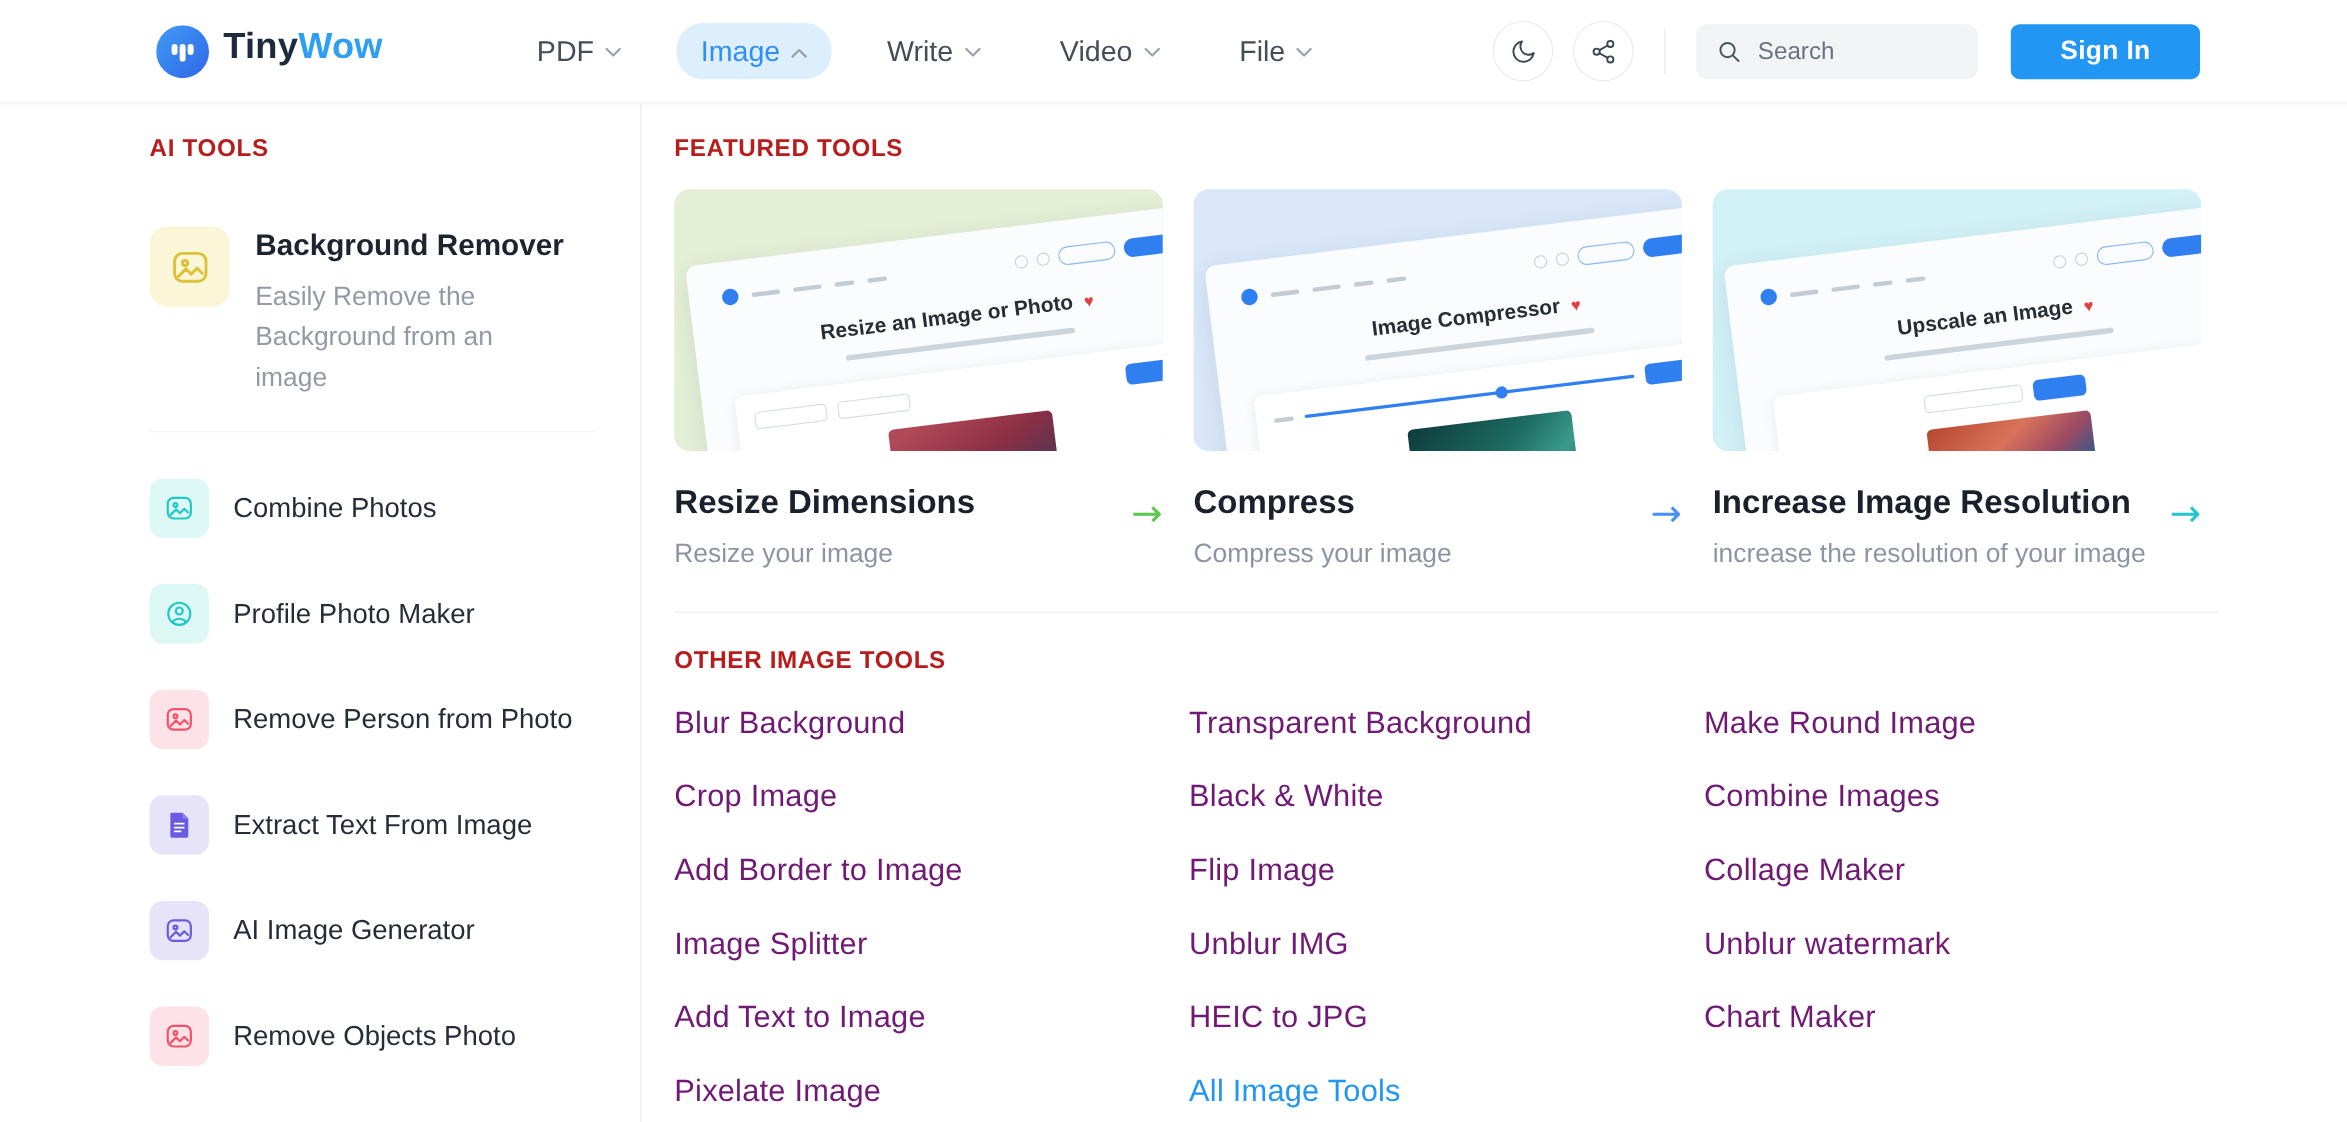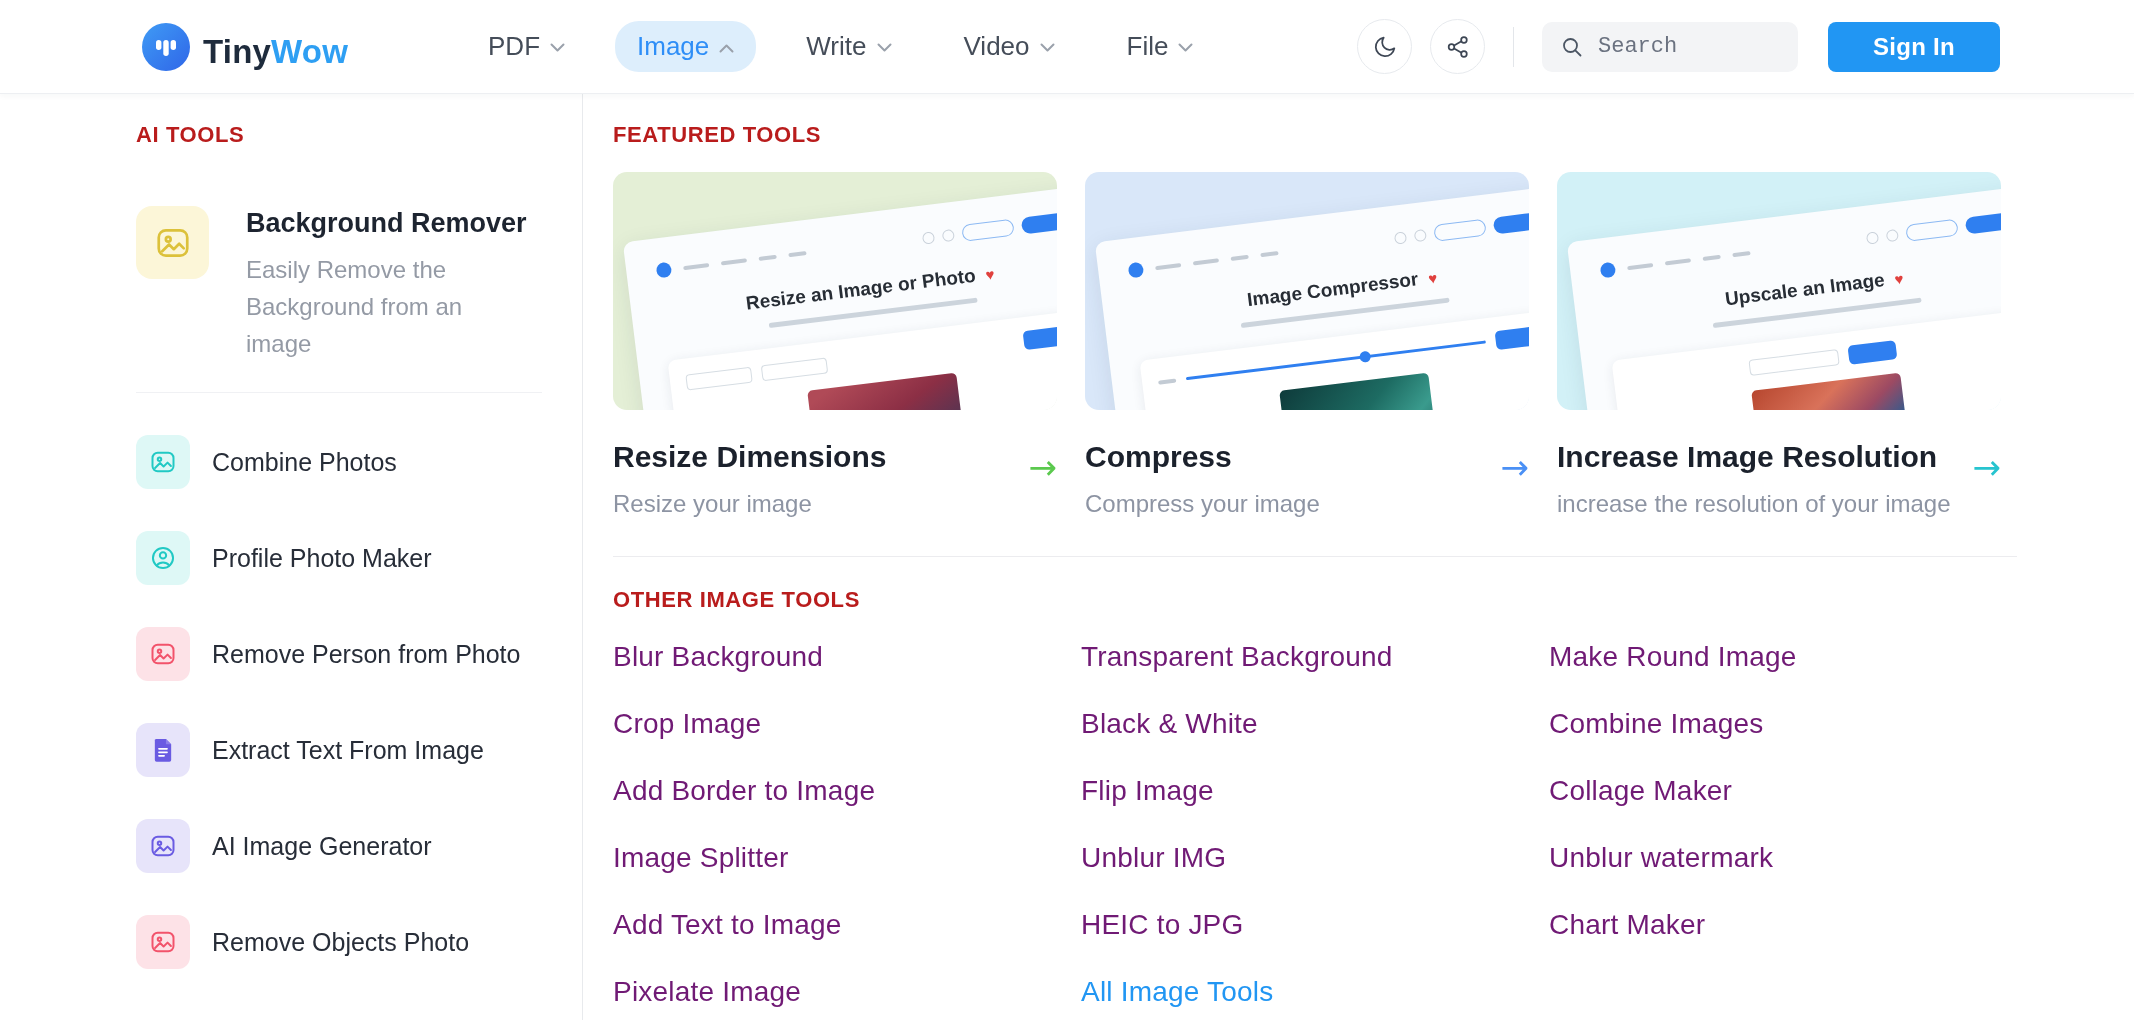--- a/index.html
+++ b/index.html
@@ -4,54 +4,54 @@
 <style>
   * { margin:0; padding:0; box-sizing:border-box; }
   html,body { width:2134px; height:1020px; overflow:hidden; background:#fff;
     font-family:"Liberation Sans","DejaVu Sans",sans-serif; }
   .app { width:2134px; height:1020px; display:flex; flex-direction:column; }
 
   
   .header { height:94px; flex:0 0 94px; display:flex; align-items:center;
     padding:0 134px 0 142px; border-bottom:1px solid #edeff2;
     box-shadow:0 2px 6px rgba(30,40,60,.04); position:relative; z-index:5; background:#fff; }
-  .brand { display:flex; align-items:flex-end; gap:13px; cursor:pointer; }
+  .brand { display:flex; align-items:flex-start; gap:13px; cursor:pointer; }
   .brand-logo { width:48px; height:48px; }
   .brand-text { font-size:33px; font-weight:800; color:#1e2b3c; letter-spacing:.2px; }
   .brand-text .wow { color:#2e9ff3; }
 
   .nav { display:flex; align-items:center; gap:28px; margin-left:118px; }
   .nav-item { display:flex; align-items:center; gap:10px; font-size:26px; color:#454d59;
     cursor:pointer; padding:10px 22px; border-radius:24px; }
   .nav-item svg { margin-top:3px; }
   .nav-item.active { background:#ddeefc; color:#2e8ef7; }
 
   .header-right { margin-left:auto; display:flex; align-items:center; gap:18px; }
   .icon-circle { width:55px; height:55px; border-radius:50%; border:1px solid #e7eaee;
     background:#fff; display:flex; align-items:center; justify-content:center; cursor:pointer; }
   .v-divider { width:1px; height:40px; background:#e3e6ea; margin:0 10px; }
   .search-box { width:256px; height:50px; background:#f3f4f6; border-radius:10px;
     display:flex; align-items:center; gap:14px; padding:0 18px; }
   .search-box input { border:0; outline:0; background:transparent; font-size:22px;
-    color:#374151; width:160px; font-family:Liberation Mono, monospace; }
+    color:#374151; width:160px; font-family:Liberation Sans, sans-serif; }
   .search-box input::placeholder { color:#6b7280; }
   .signin-btn { width:172px; height:50px; margin-left:12px; background:#2196f3; color:#fff;
     border:0; border-radius:8px; font-size:24px; font-weight:700; font-family:inherit;
     cursor:pointer; letter-spacing:.3px; }
 
   
   .content { flex:1; display:flex; min-height:0; }
   .sidebar { width:583px; flex:0 0 583px; border-right:1px solid #e8eaed;
     padding:28px 40px 0 136px; }
   .main { flex:1; padding:28px 133px 0 30px; }
 
   .section-label { font-size:22px; font-weight:700; color:#b91c1c; letter-spacing:.6px; }
 
   
-  .featured-item { display:flex; gap:37px; margin-top:58px; cursor:pointer; }
+  .featured-item { display:flex; gap:23px; margin-top:58px; cursor:pointer; }
   .big-tile { width:73px; height:73px; border-radius:16px; flex:0 0 73px;
     display:flex; align-items:center; justify-content:center; }
   .featured-texts .f-title { font-size:27px; font-weight:700; color:#1d2430; margin-top:2px; }
   .featured-texts .f-desc { font-size:24px; color:#949aa5; line-height:37px;
     margin-top:12px; width:270px; }
   .side-sep { border:0; border-top:1px solid #f0f1f4; margin:30px 0 0 0; }
 
   .side-item { display:flex; align-items:center; gap:22px; margin-top:42px; cursor:pointer; }
   .side-item:first-of-type { margin-top:40px; }
   .tile { width:54px; height:54px; border-radius:12px; flex:0 0 54px;

